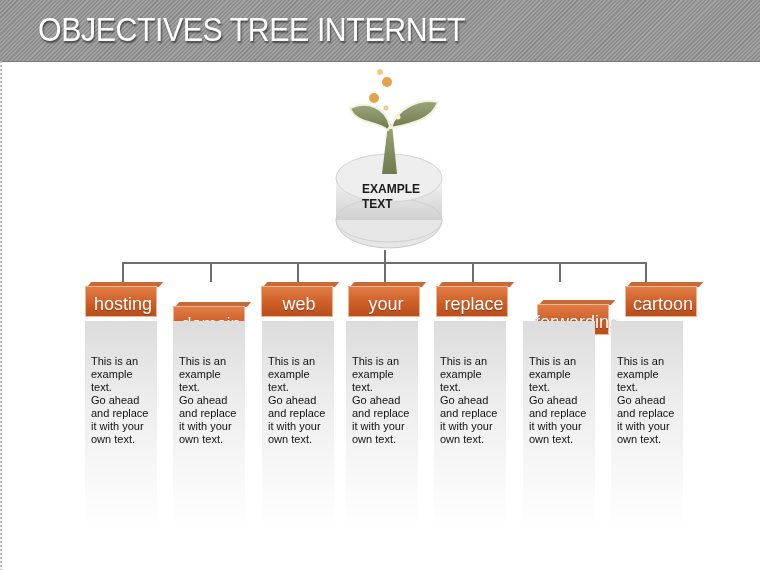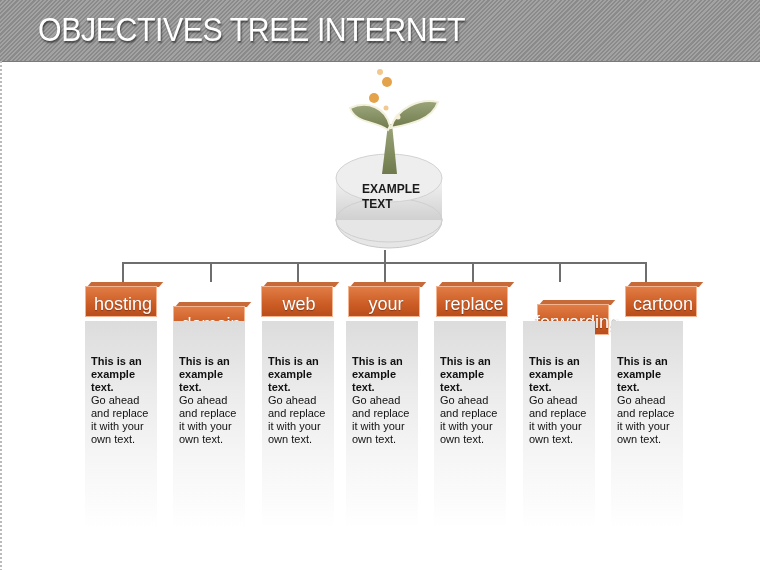--- a/index.html
+++ b/index.html
@@ -18,21 +18,21 @@
   .box { position:absolute; top:282px; width:76px; height:38px; }
   .box .front { position:absolute; left:2px; top:4px; width:72px; height:31px;
     background:linear-gradient(180deg,#e07d45 0%,#cc5c25 60%,#b94e1c 100%);
     border:1px solid #f3b48f; box-sizing:border-box; }
   .box .topface { position:absolute; left:4px; top:0; width:72px; height:5px; background:#c76a3a; transform:skewX(-40deg); transform-origin:bottom left;}
   .box .label { position:absolute; left:0; top:12px; width:80px; text-align:center; color:#ffffff; font-size:18px;
     text-shadow:0 1px 1px rgba(0,0,0,0.35); }
   .col { position:absolute; top:321px; width:72px; height:208px;
     background:linear-gradient(180deg,#dcdcdc 0%,#ececec 35%,#f7f7f7 70%,#ffffff 100%); }
   .col .txt { position:absolute; left:6px; top:34px; width:66px; font-size:11px; line-height:13px; color:#111; }
-  .col .txt b { display:block; font-weight:bold; }
+  .col .txt b { display:block; font-weight:normal; }
 </style>
 </head>
 <body>
 
 <div class="header">
   <div class="title">OBJECTIVES TREE INTERNET</div>
 </div>
 <div class="leftdots"></div>
 
 <svg class="root" viewBox="0 0 110 190" width="110" height="190">

